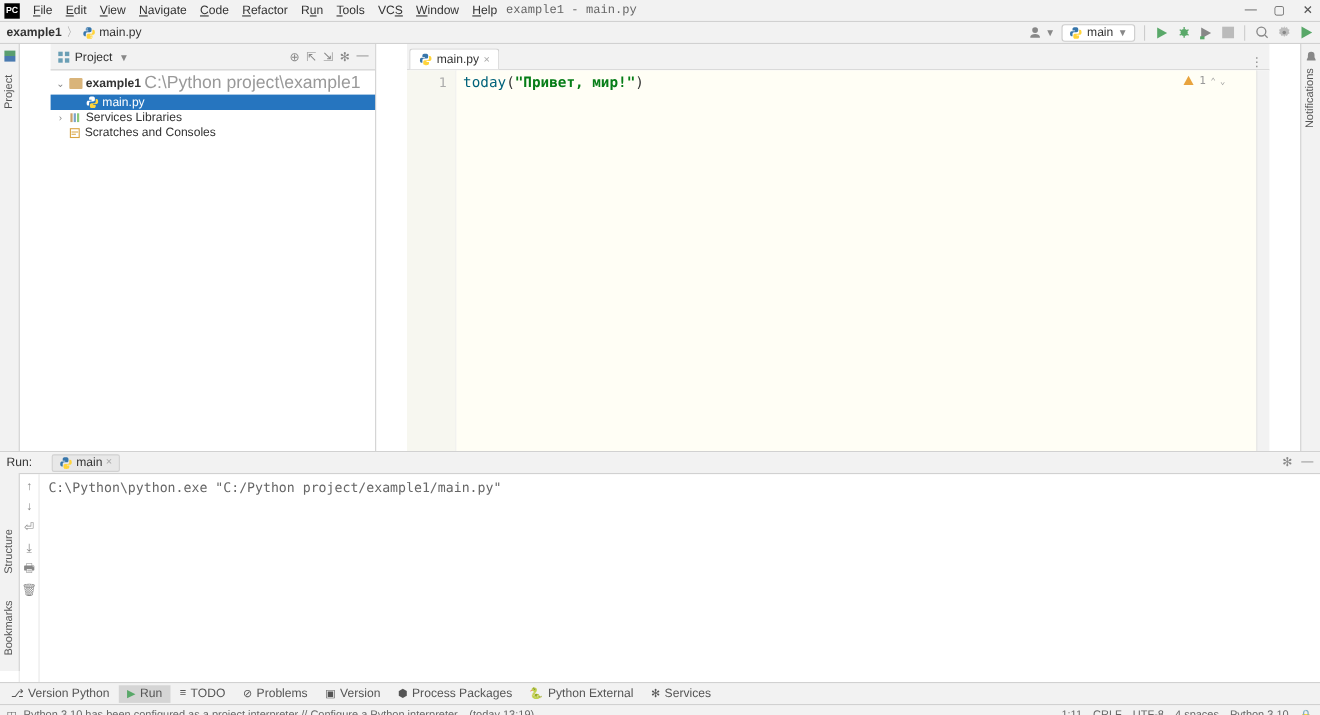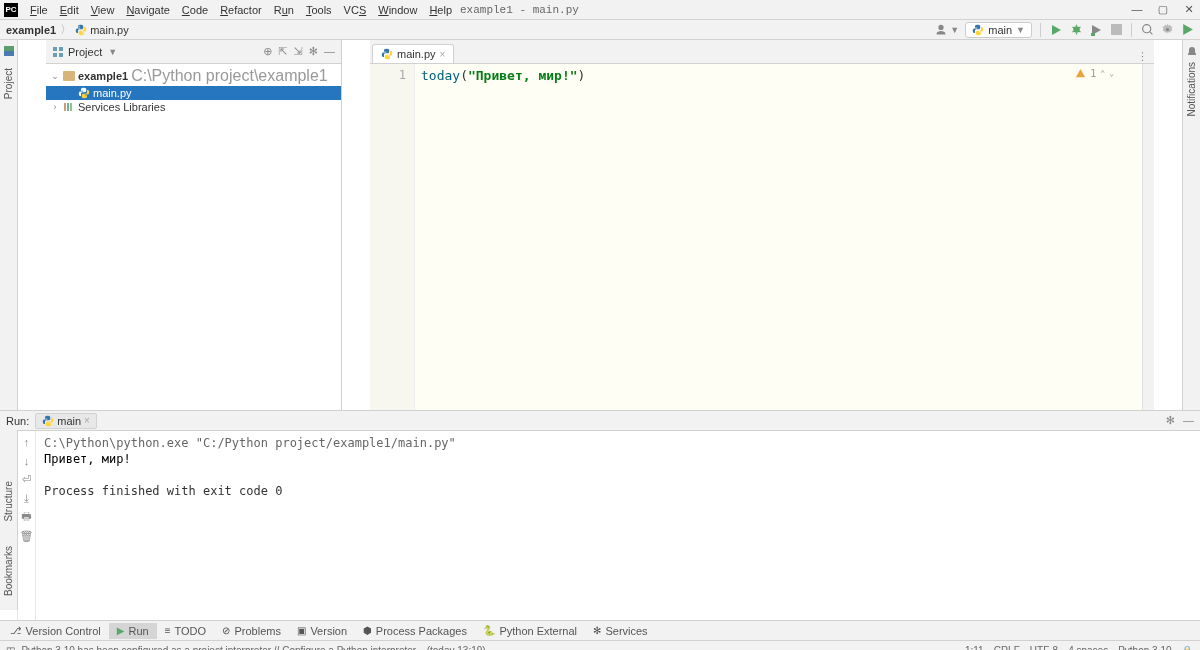--- a/index.html
+++ b/index.html
@@ -59,21 +59,21 @@
 .code-line .fn { color: #00627a; }
 .code-line .str { color: #067d17; font-weight: bold; }
 .analysis-badge { position: absolute; right: 28px; top: 4px; font-size: 10px; color: #999; display: flex; align-items: center; gap: 4px; }
 .scroll-marker { width: 12px; background: #f2f2f2; border-left: 1px solid #e0e0e0; }
 
 .right-gutter { width: 18px; background: #f2f2f2; border-left: 1px solid #d1d1d1; display: flex; flex-direction: column; align-items: center; padding-top: 6px; }
 .right-gutter .gutter-label { writing-mode: vertical-rl; }
 
 .run-panel { border-top: 1px solid #d1d1d1; height: 210px; display: flex; flex-direction: column; }
 .run-header { height: 20px; background: #f2f2f2; border-bottom: 1px solid #d1d1d1; display: flex; align-items: center; padding: 0 6px; justify-content: space-between; }
-.run-title { display: flex; align-items: center; gap: 6px; }
+.run-title { display: flex; align-items: center; gap: 18px; }
 .run-tab { display: flex; align-items: center; gap: 3px; background: #e8e8e8; padding: 1px 6px; border: 1px solid #d1d1d1; border-radius: 2px; }
 .run-body { flex: 1; display: flex; }
 .run-tool-col { width: 18px; border-right: 1px solid #e8e8e8; display: flex; flex-direction: column; align-items: center; padding-top: 4px; gap: 6px; }
 .run-tool-col2 { width: 18px; border-right: 1px solid #e8e8e8; display: flex; flex-direction: column; align-items: center; padding-top: 4px; gap: 6px; }
 .rt-icon { width: 13px; height: 13px; display: flex; align-items: center; justify-content: center; color: #888; cursor: pointer; font-size: 11px; }
 .console { flex: 1; padding: 4px 8px; font-family: "Consolas", monospace; font-size: 12px; line-height: 16px; }
 .console .cmd { color: #666; }
 .console .out { color: #000; }
 .console .exit { color: #333; }
 
@@ -228,20 +228,27 @@
       </div>
       <div class="tree-row" style="padding-left:4px">
         <span class="chev">›</span>
         <svg width="12" height="12" viewBox="0 0 12 12">
             <rect x="1" y="2" width="2" height="8" fill="#c9a26b"></rect>
             <rect x="4" y="2" width="2" height="8" fill="#7aa3c9"></rect>
             <rect x="7" y="2" width="2" height="8" fill="#8bc97a"></rect>
           </svg>
         <span>Services Libraries</span>
       </div>
+      <div class="tree-row" style="padding-left:16px">
+        <svg width="12" height="12" viewBox="0 0 12 12">
+            <rect x="2" y="2" width="8" height="8" fill="none" stroke="#d9a441" stroke-width="1"></rect>
+            <path stroke="#d9a441" d="M3 5h6M3 7h4"></path>
+          </svg>
+        <span>Scratches and Consoles</span>
+      </div>
     </div>
   </div>
 
   <div class="editor-area">
     <div class="tab-bar">
       <div class="ed-tab">
         <span class="py-icon"><svg viewBox="0 0 16 16">
               <path fill="#3776ab" d="M7 1c-3 0-3 2-3 2v2h3v1H3s-2 0-2 3 2 3 2 3h1V9s0-2 2-2h3s2 0 2-2V3s0-2-3-2H7z"></path>
               <path fill="#ffd43b" d="M9 15c3 0 3-2 3-2v-2H9v-1h4s2 0 2-3-2-3-2-3h-1v3s0 2-2 2H7s-2 0-2 2v2s0 2 3 2h1z"></path>
             </svg></span>
@@ -319,31 +326,29 @@
     <div class="run-tool-col2">
       <div class="rt-icon">↑</div>
       <div class="rt-icon">↓</div>
       <div class="rt-icon">⏎</div>
       <div class="rt-icon">⤓</div>
       <div class="rt-icon">🖶</div>
       <div class="rt-icon">🗑</div>
     </div>
     <div class="console">
       <div class="cmd">C:\Python\python.exe "C:/Python project/example1/main.py"</div>
-      <div class="out">Привет, мир!</div>
       <div>&nbsp;</div>
-      <div class="exit">Process finished with exit code 0</div>
     </div>
   </div>
 </div>
 
 <div class="bottom-tabs">
   <div class="bt-tab">
       <span class="bt-icon">⎇</span>
-      <span>Version Control</span>
+      <span>Version Python</span>
     </div>
   <div class="bt-tab active">
       <span class="bt-icon run-green">▶</span>
       <span>Run</span>
     </div>
   <div class="bt-tab">
       <span class="bt-icon">≡</span>
       <span>TODO</span>
     </div>
   <div class="bt-tab">

